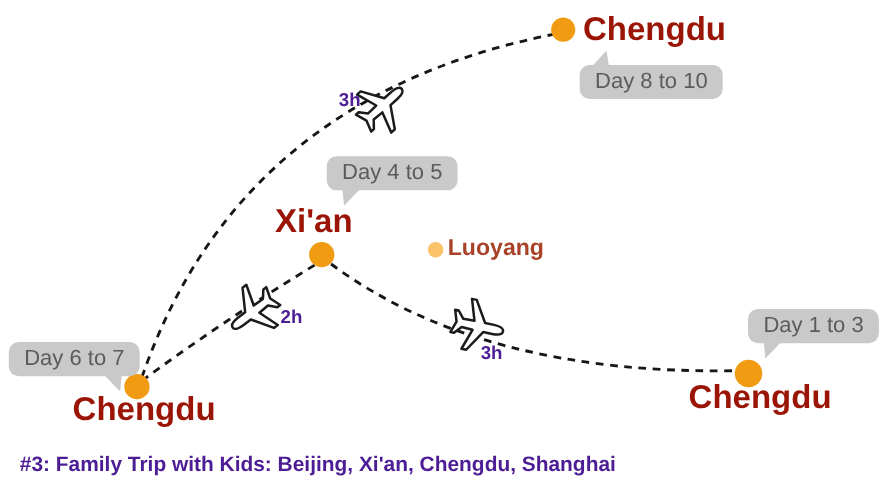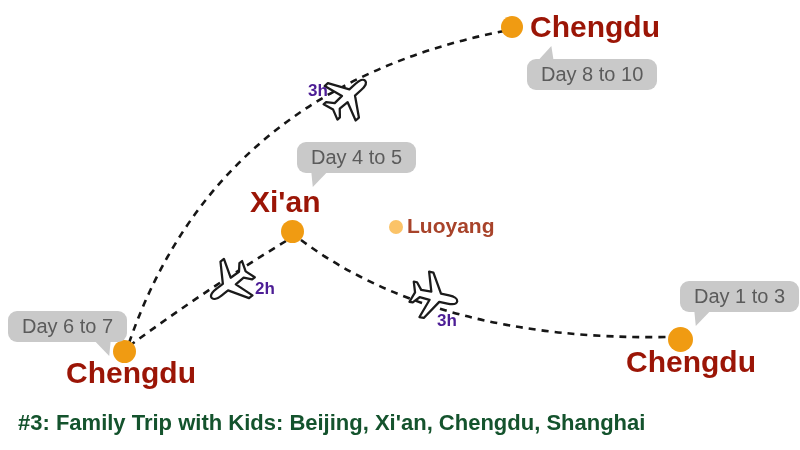--- a/index.html
+++ b/index.html
@@ -46,21 +46,21 @@
   .badge-xian     { left:297px; top:142px; }
   .badge-chengdu  { left:8px;   top:311px; }
   .badge-shanghai { left:680px; top:281px; }
   .tail { position:absolute; width:0; height:0; }
   .tail-up-left    { top:-13px; left:14px;  border-left:7px solid transparent; border-right:9px solid transparent; border-bottom:15px solid #c9c9c9; transform:skewX(-24deg); }
   .tail-down-left  { bottom:-14px; left:11px;  border-left:8px solid transparent; border-right:9px solid transparent; border-top:16px solid #c9c9c9; transform:skewX(-22deg); }
   .tail-down-right { bottom:-14px; right:13px; border-left:9px solid transparent; border-right:8px solid transparent; border-top:16px solid #c9c9c9; transform:skewX(22deg); }
 
   .caption {
     position:absolute; z-index:4; left:18px; top:409px;
-    font-size:22px; font-weight:700; color:#14532d; line-height:28px;
+    font-size:19px; font-weight:700; color:#4c1d95; line-height:28px;
   }
 </style>
 </head>
 <body>
 
 <div class="stage">
 
   <svg class="routes" width="800" height="450" viewBox="0 0 800 450">
     <path d="M 129 343 Q 217 88 504 31"></path>
     <path d="M 286 241 Q 204 291 132 344"></path>

